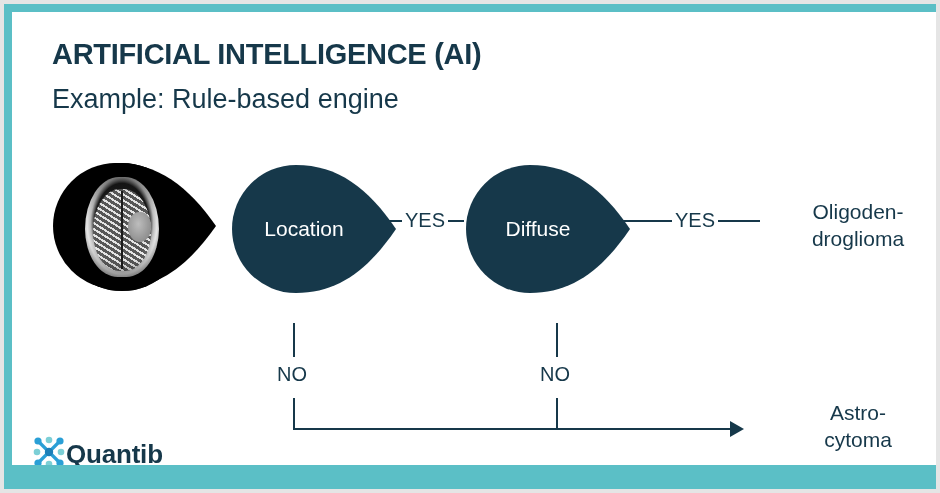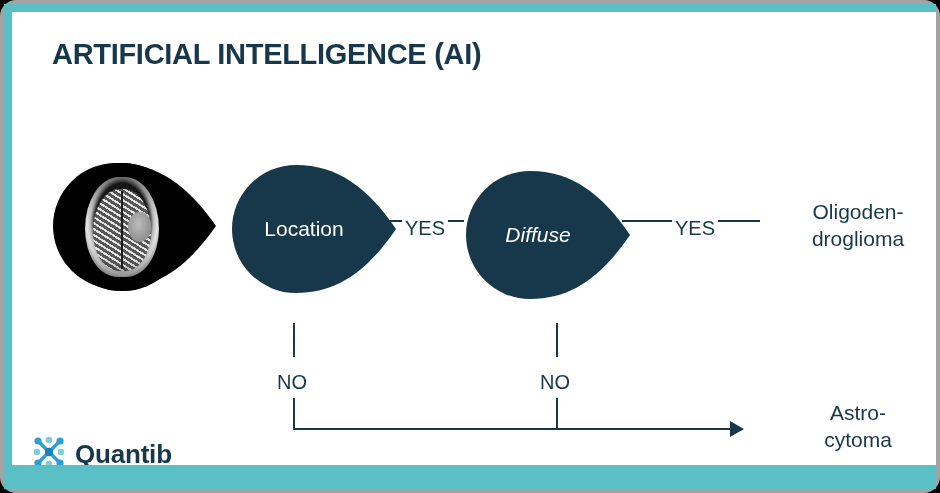--- a/index.html
+++ b/index.html
@@ -11,23 +11,22 @@
     width: 940px;
     height: 493px;
     overflow: hidden;
     font-family: "Liberation Sans", sans-serif;
   }
 
   #slide {
     position: relative;
     width: 940px;
     height: 493px;
-    background: #a3a3a3;
+    background: #e5e5e5;
     box-sizing: border-box;
-    border-radius: 16px;
   }
 
   
   #teal-frame {
     position: absolute;
     left: 4px;
     top: 4px;
     width: 932px;
     height: 485px;
     background: #5bbfc6;
@@ -142,41 +141,40 @@
     background: radial-gradient(ellipse at 45% 40%, #bdbdbd 0%, #9a9a9a 55%, #7e7e7e 100%);
     filter: blur(0.5px);
   }
   .brain-vignette {
     position: absolute; inset: 0;
     background: radial-gradient(circle at 50% 50%, rgba(0,0,0,0) 38%, rgba(0,0,0,.55) 62%, #000 78%);
   }
 
   
   #node-1 { left: 218px; top: 150px; width: 172px; height: 134px; }
-  #node-2 { left: 452px; top: 156px; width: 172px; height: 134px; font-style: italic; }
+  #node-2 { left: 452px; top: 150px; width: 172px; height: 134px; }
 
   
   .hline {
     position: absolute;
     height: 2px;
     background: #16384a;
   }
   .vline {
     position: absolute;
     width: 2px;
     background: #16384a;
   }
   .edge-label {
     position: absolute;
     color: #16384a;
     font-size: 20px;
     white-space: nowrap;
     background: #ffffff;
     padding: 0 3px;
-    margin-top: 8px;
   }
 
   .outcome {
     position: absolute;
     color: #16384a;
     font-size: 21px;
     line-height: 1.28;
     text-align: center;
   }
   .outcome span { display: block; white-space: nowrap; }
@@ -192,37 +190,37 @@
     border-bottom: 8px solid transparent;
   }
 
   
   #logo {
     position: absolute;
     left: 20px;
     top: 423px;
     display: flex;
     align-items: center;
-    gap: 9px;
   }
   #logo-text {
     font-size: 26px;
     font-weight: bold;
     color: #16384a;
     letter-spacing: -0.2px;
   }
 </style>
 </head>
 <body>
 
 <div id="slide">
   <div id="teal-frame">
     <div id="canvas">
 
       <div id="title">ARTIFICIAL INTELLIGENCE (AI)</div>
+      <div id="subtitle">Example: Rule-based engine</div>
 
       <div class="node" id="brain-node">
         <svg width="176" height="136" viewBox="0 0 176 136" aria-hidden="true">
           <defs>
             <clipPath id="teardropClipBrain">
               <path d="M68 5 A63 63 0 1 0 68 131 C110 131 140 108 168 68 C140 28 110 5 68 5 Z"></path>
             </clipPath>
           </defs>
           <path d="M68 5 A63 63 0 1 0 68 131 C110 131 140 108 168 68 C140 28 110 5 68 5 Z" fill="#000000"></path>
         </svg>

